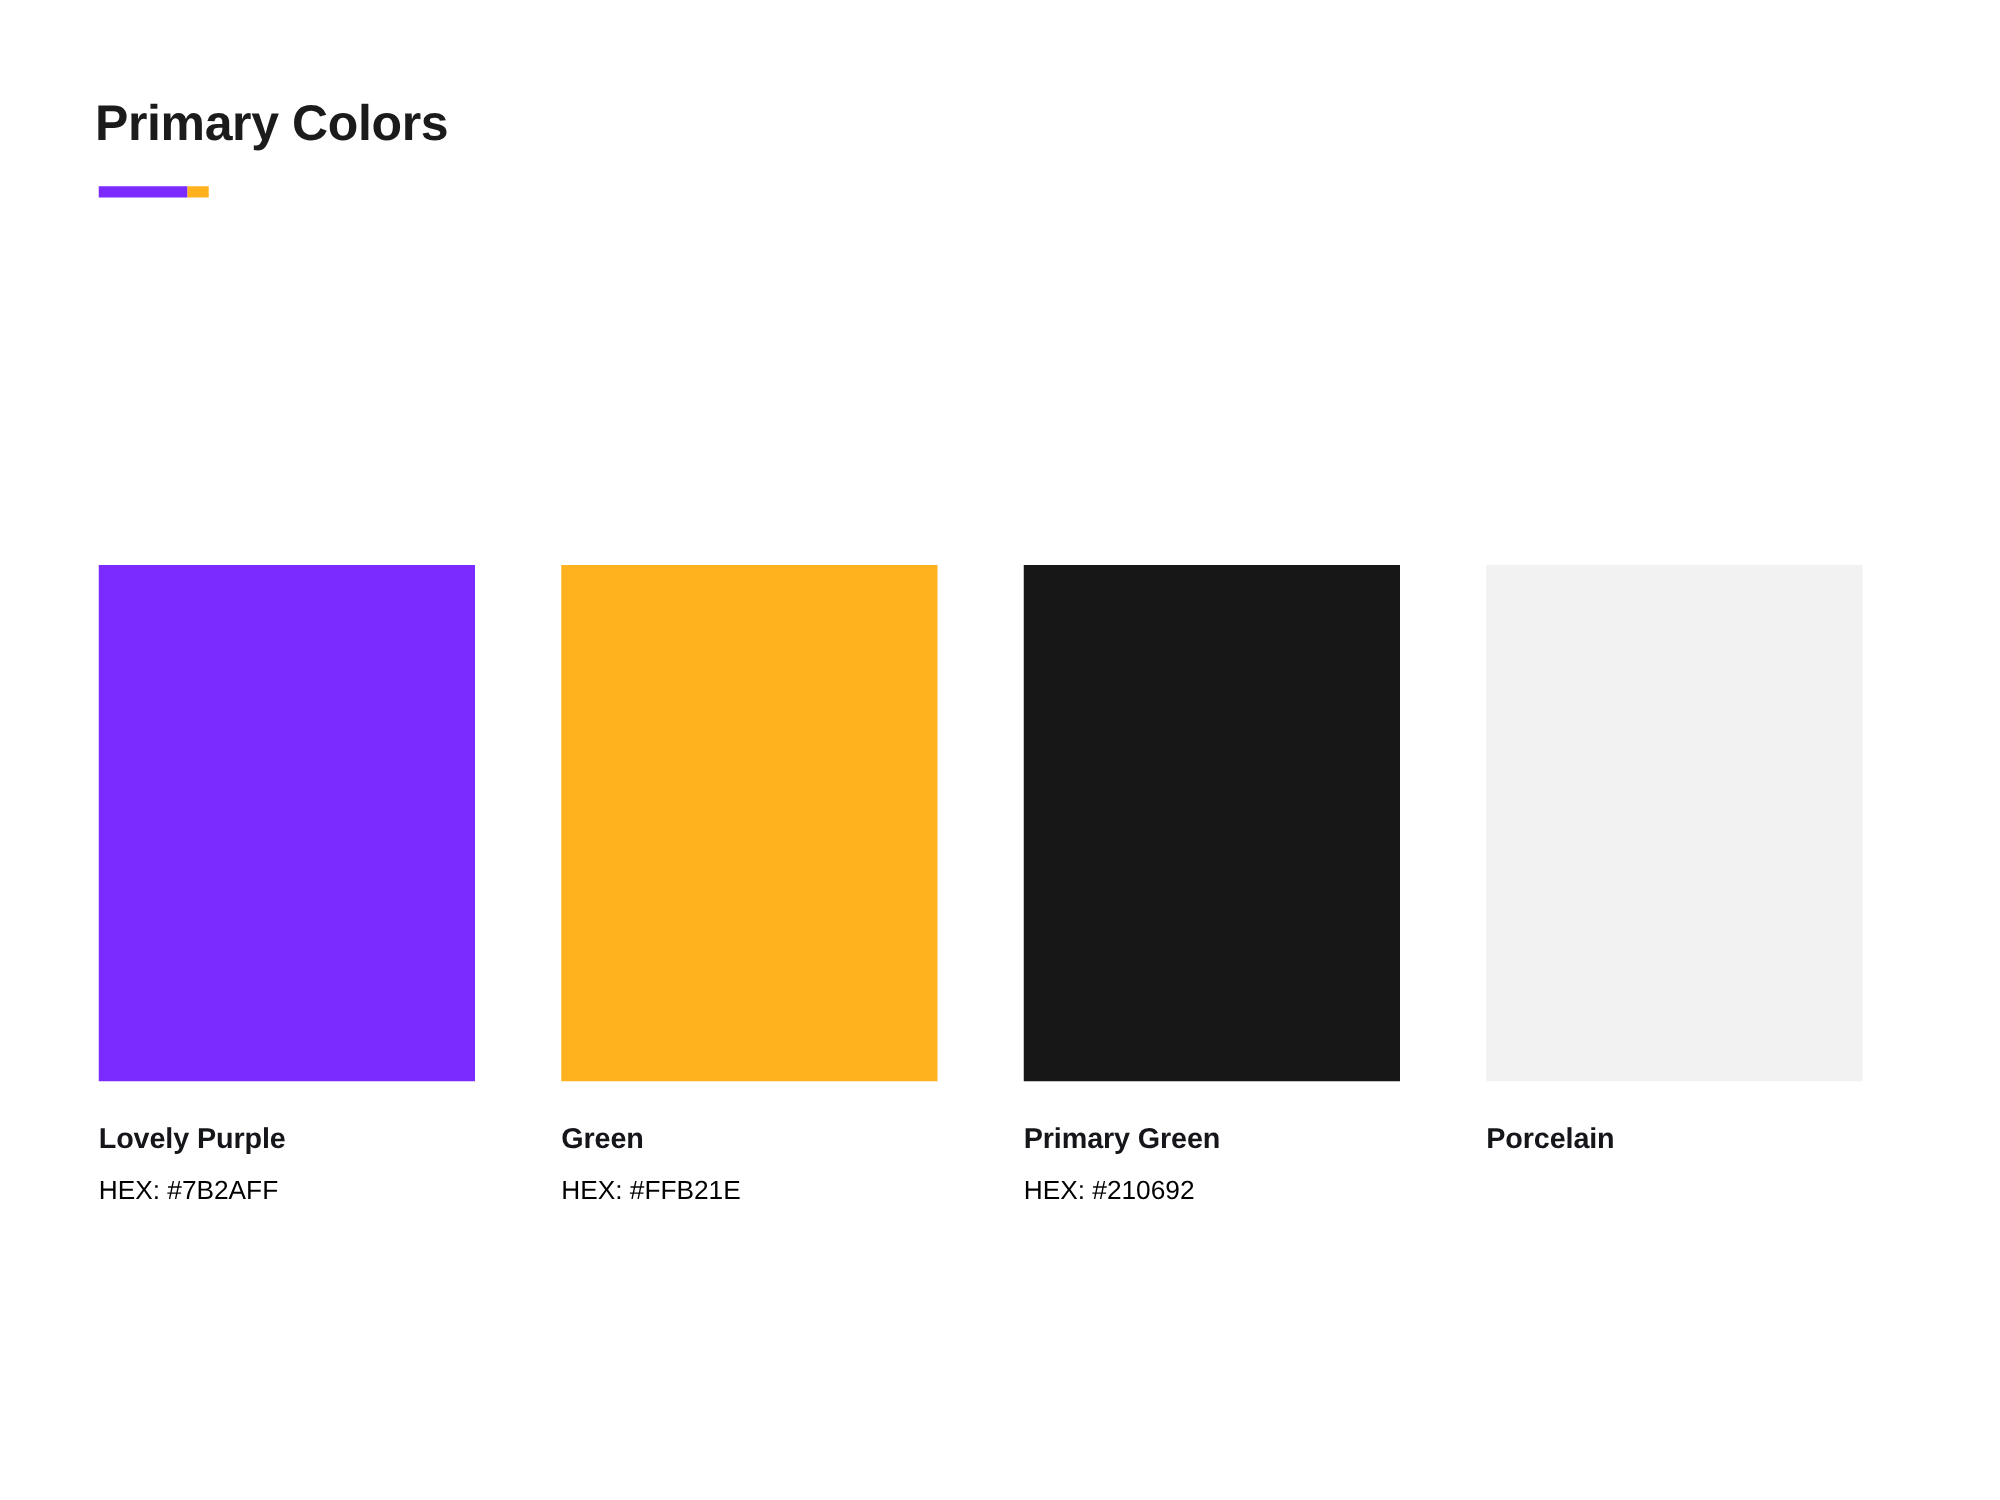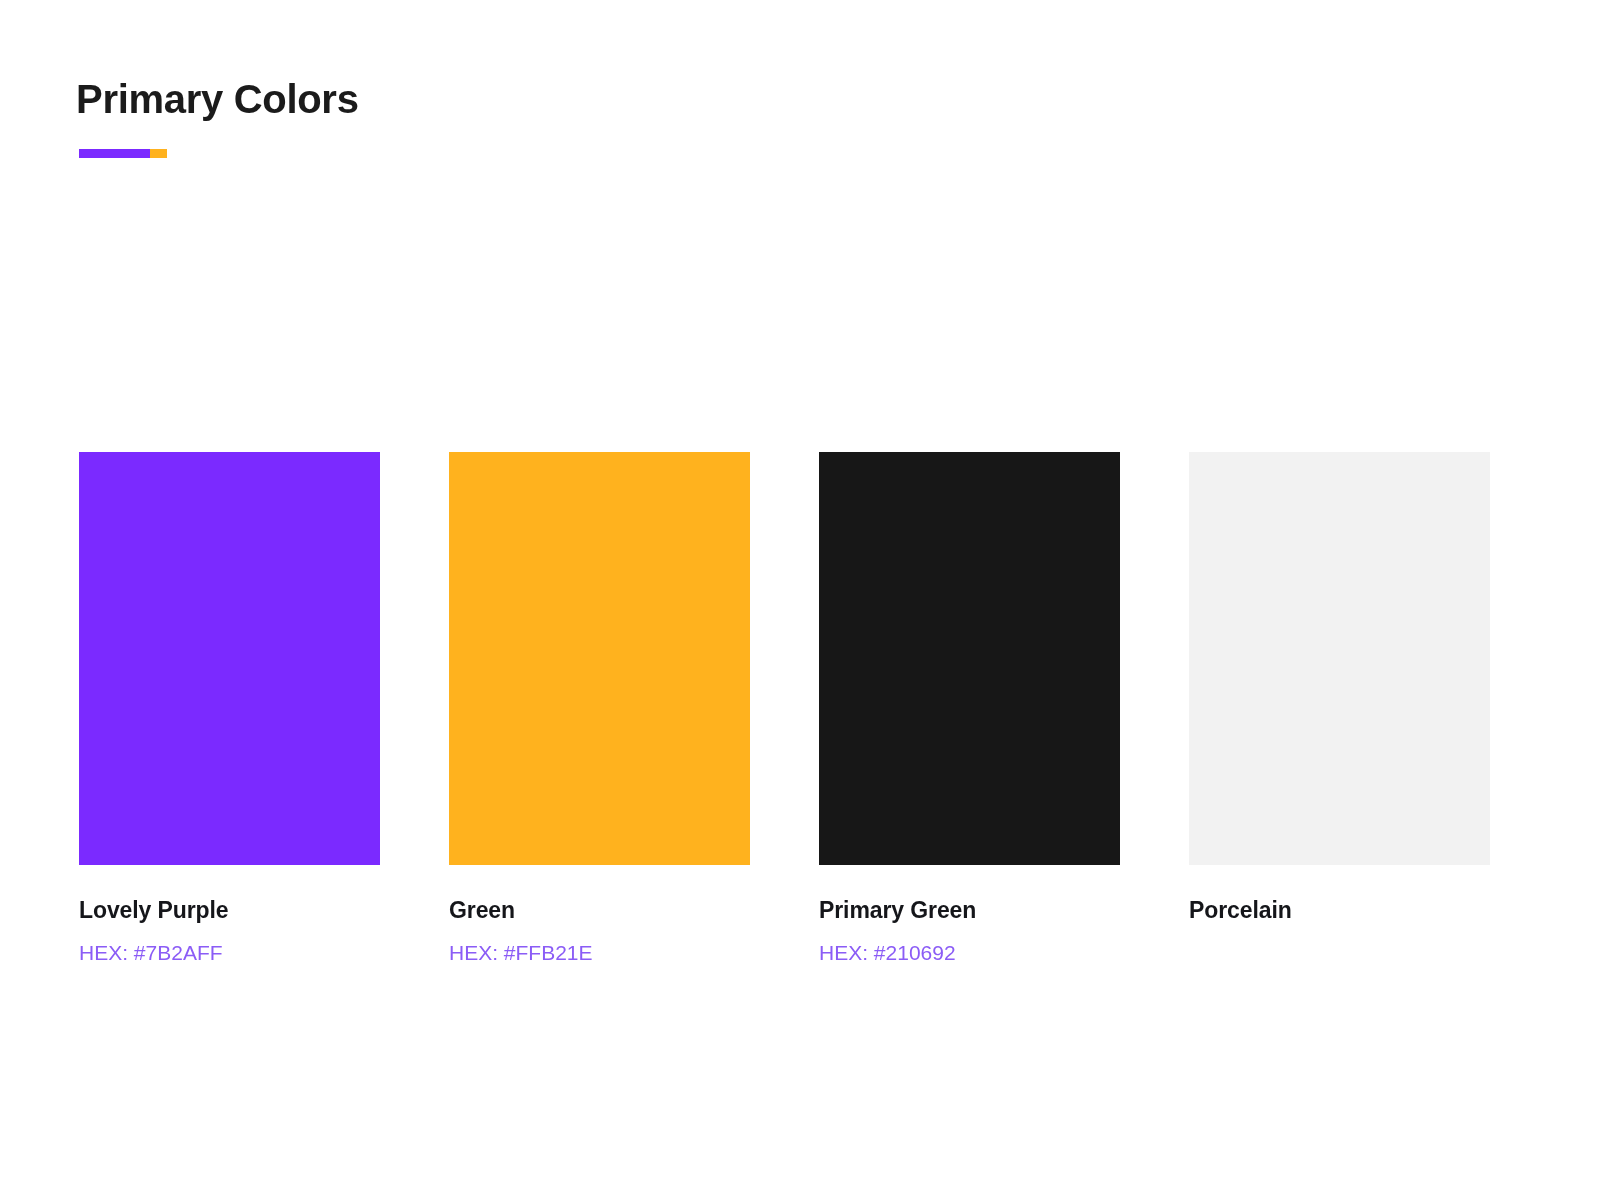--- a/index.html
+++ b/index.html
@@ -81,21 +81,21 @@
     letter-spacing: -0.1px;
     color: #15161A;
     white-space: nowrap;
   }
   .swatch-hex {
     margin: 0;
     padding-top: 15px;
     font-size: 21px;
     font-weight: 400;
     line-height: 1.2;
-    color: #8b5cf6;
+    color: #000000;
     white-space: nowrap;
   }
 </style>
 </head>
 <body style="background-color: rgb(255, 255, 255);">
 
 <div class="page">
 
   <div class="header">
     <h1 class="page-title">Primary Colors</h1>

